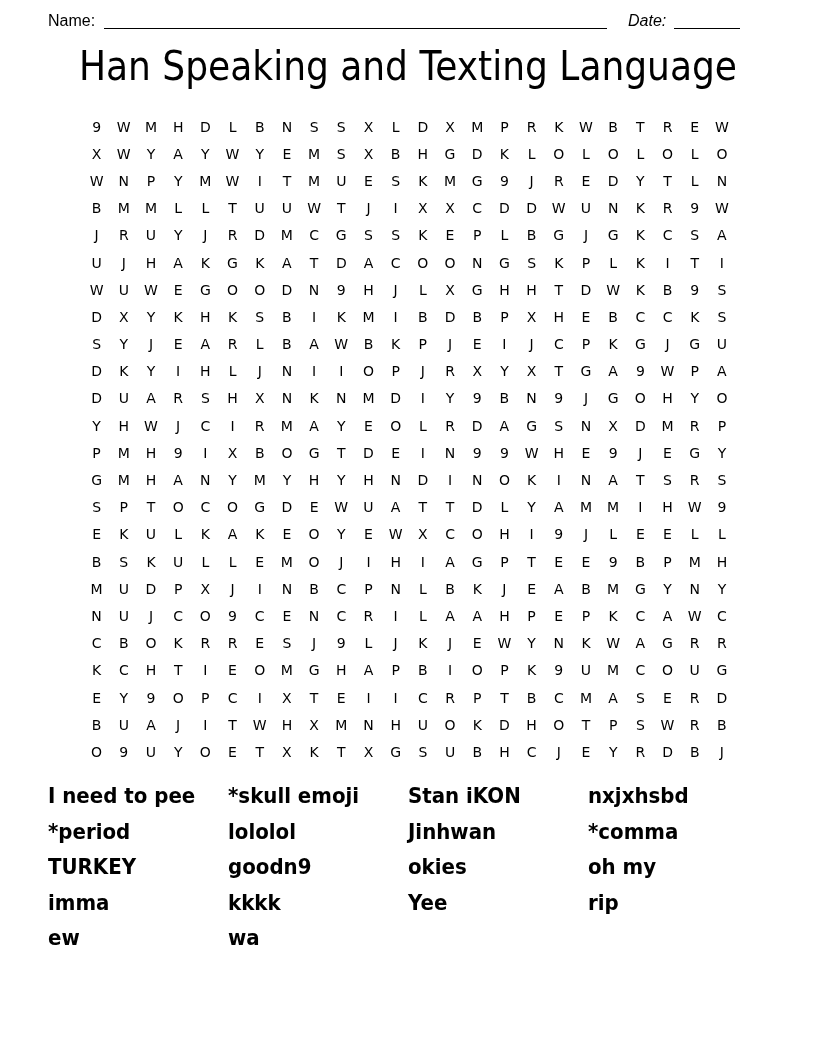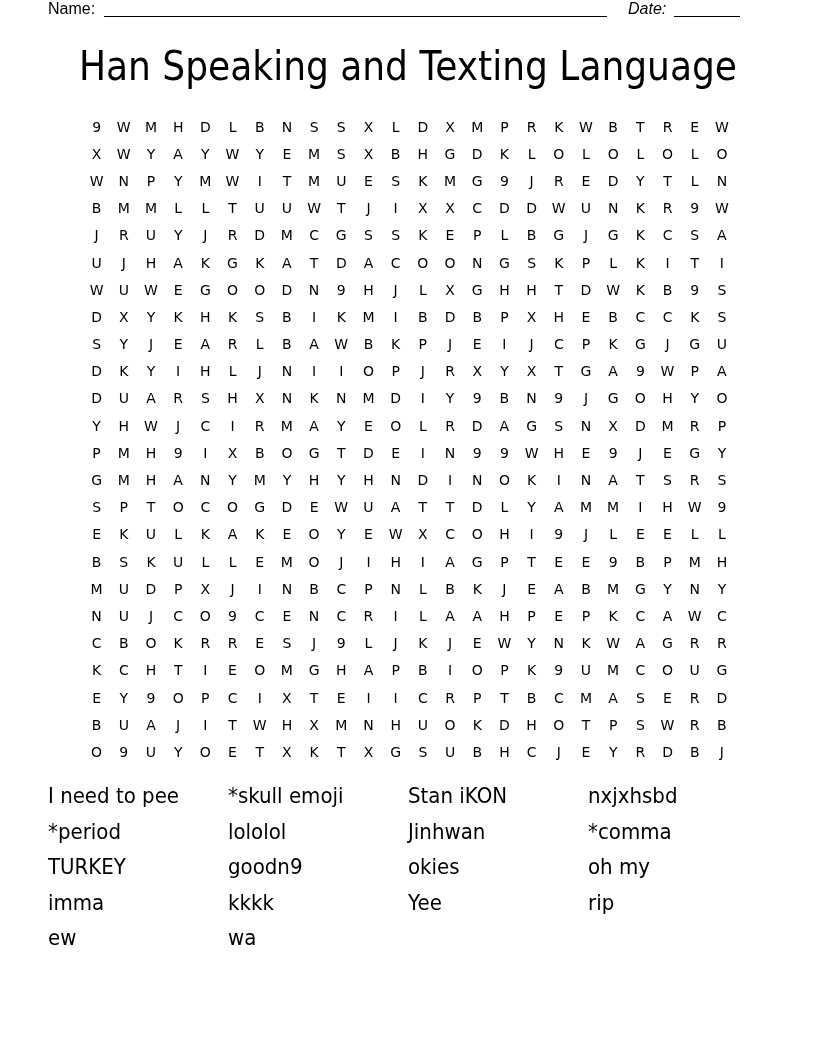--- a/index.html
+++ b/index.html
@@ -1,39 +1,39 @@
 <!DOCTYPE html>
 <html><head>
 <meta charset="utf-8">
 <style>
   html, body { margin: 0; padding: 0; background: #ffffff; }
   body { width: 816px; height: 1056px; position: relative; overflow: hidden; color: #000; }
   .header-line {
-    position: absolute; top: 0; left: 48px; width: 700px; height: 20px;
+    position: absolute; top: 12px; left: 48px; width: 700px; height: 20px;
     font-family: "Liberation Sans", sans-serif; font-size: 16px; line-height: 18px;
   }
   .name-label { position: absolute; left: 0; top: 0; }
   .name-line { position: absolute; left: 56px; top: 16px; width: 503px; border-bottom: 1px solid #000; }
   .date-label { position: absolute; left: 580px; top: 0; font-style: italic; }
   .date-line { position: absolute; left: 626px; top: 16px; width: 66px; border-bottom: 1px solid #000; }
   .title {
     position: absolute; top: 40px; left: 0; width: 816px; text-align: center;
     font-family: "DejaVu Sans", sans-serif; font-size: 40px; line-height: 52px;
     transform: scaleX(0.9); transform-origin: center;
   }
   .grid {
     position: absolute; left: 83px; top: 113px;
     display: grid; grid-template-columns: repeat(24, 27.2px); grid-auto-rows: 27.2px;
     font-family: "DejaVu Sans", sans-serif; font-size: 14px;
   }
   .cell { display: flex; align-items: center; justify-content: center; width: 27.2px; height: 27.2px; }
   .words {
     position: absolute; left: 48px; top: 778px; width: 720px;
     display: grid; grid-template-columns: 180px 180px 180px 180px; grid-auto-rows: 35.5px;
-    font-family: "DejaVu Sans", sans-serif; font-size: 22px;
+    font-family: "DejaVu Sans", sans-serif; font-size: 22px; font-weight: bold;
   }
   .word { white-space: nowrap; transform: scaleX(0.9); transform-origin: left; line-height: 36px; }
 </style>
 </head>
 <body>
 
 <div class="header-line">
   <span class="name-label">Name:</span>
   <span class="name-line"></span>
   <span class="date-label">Date:</span>

